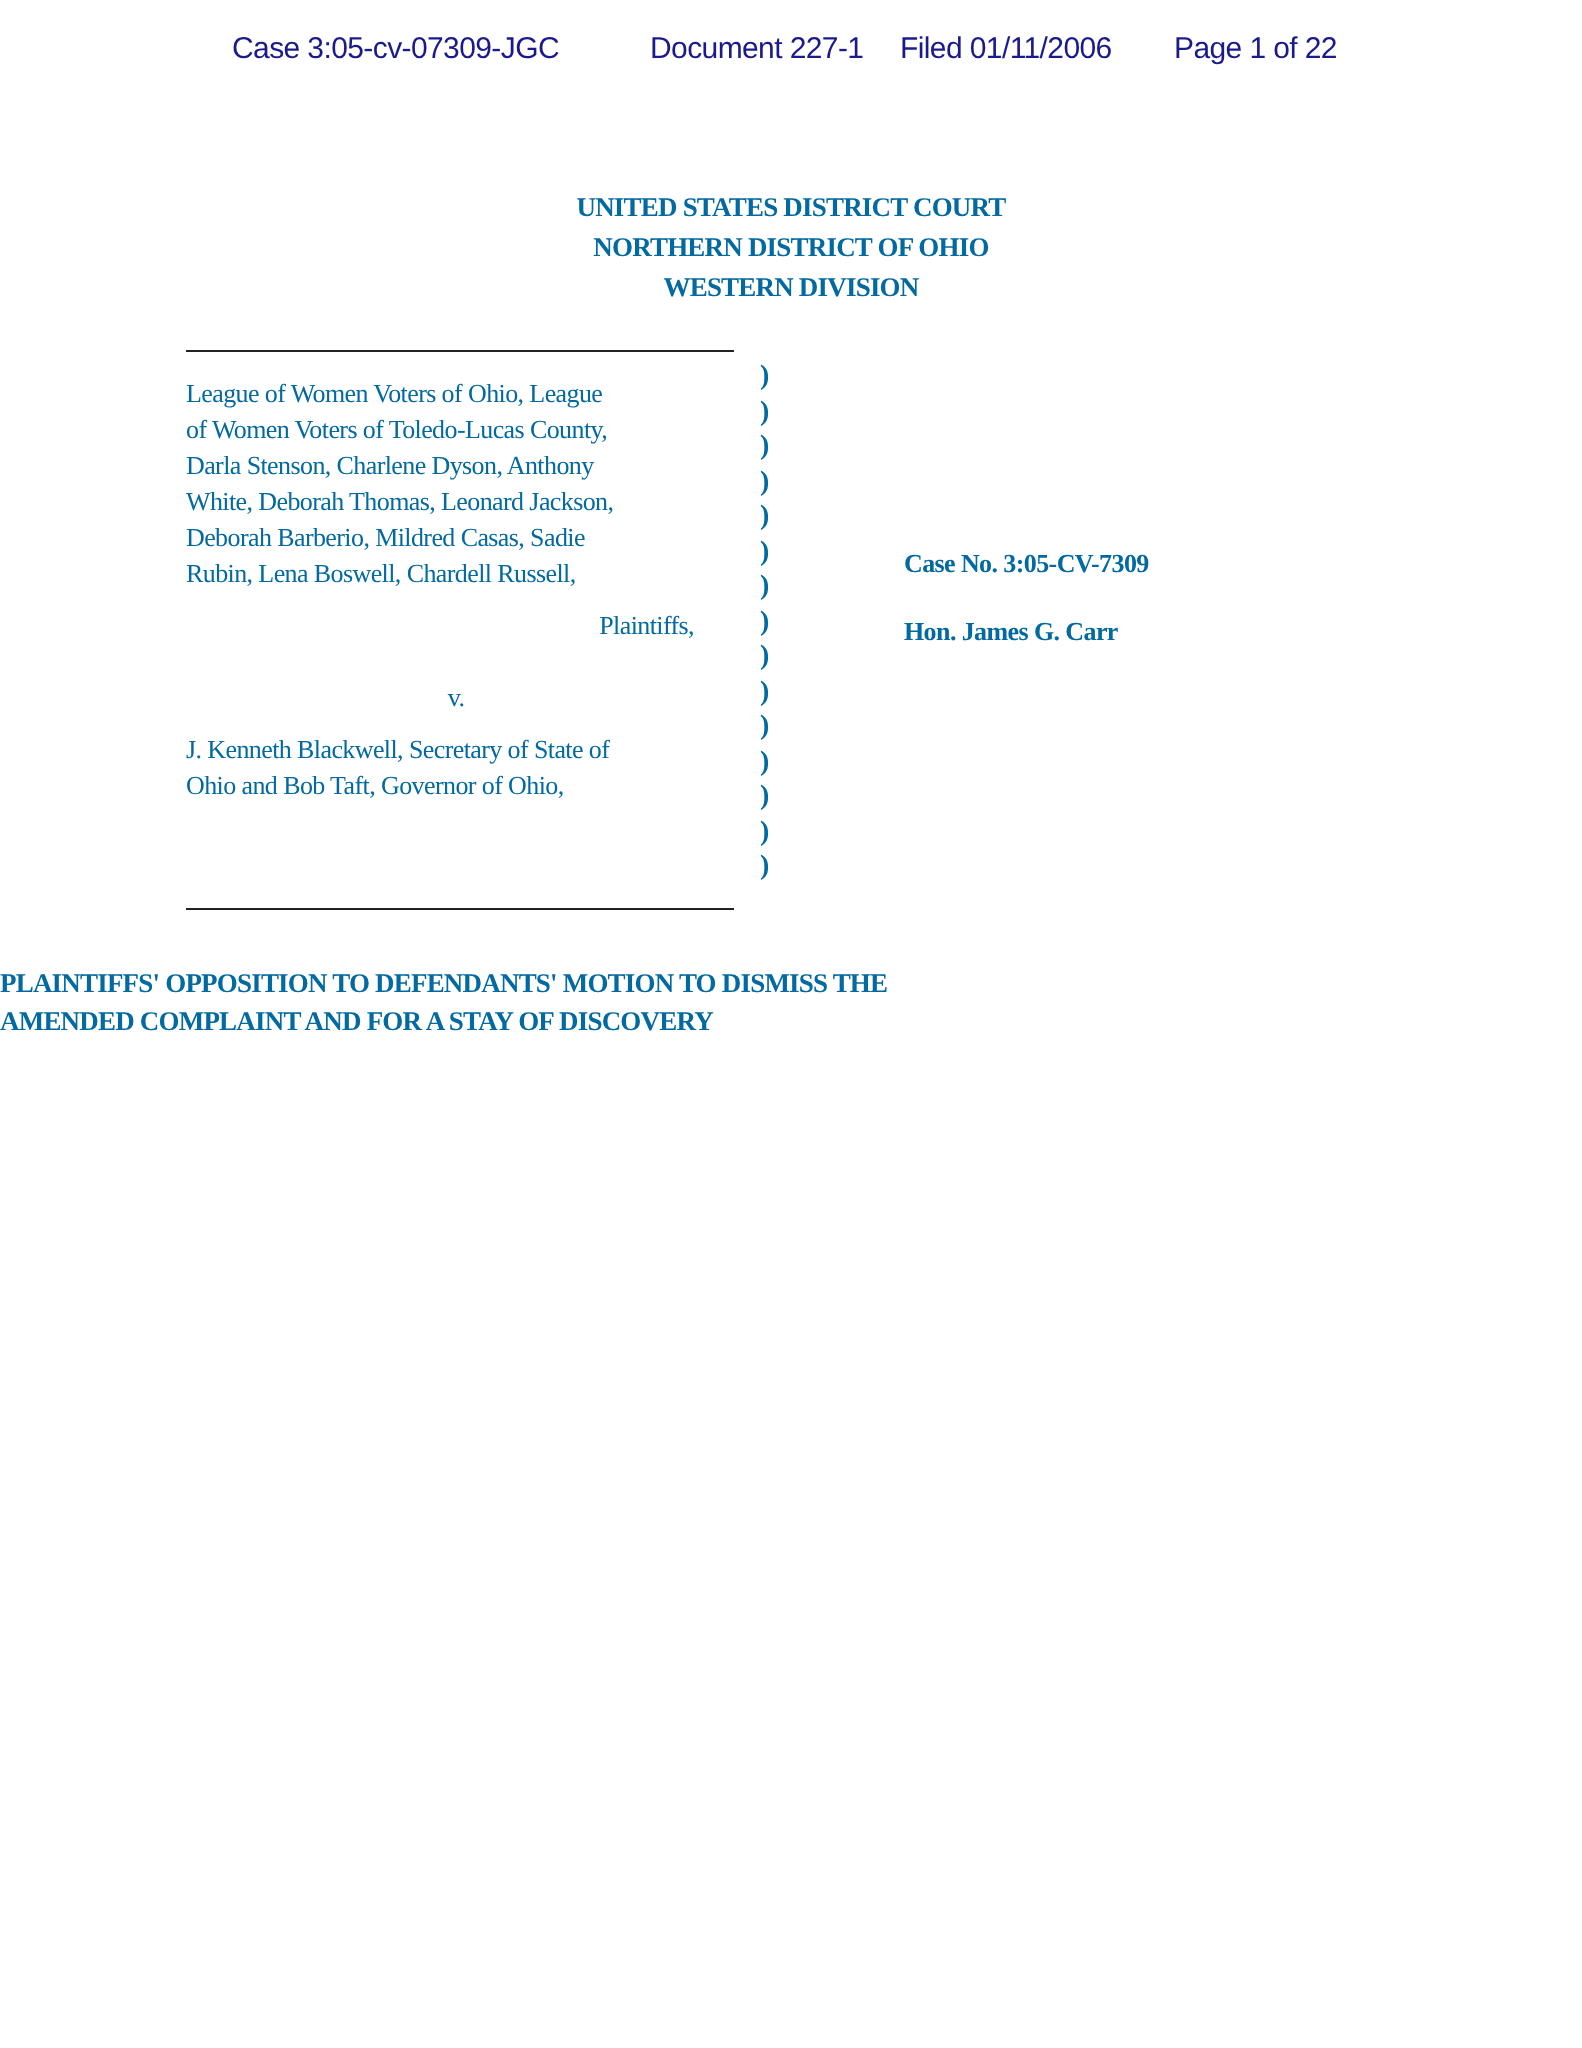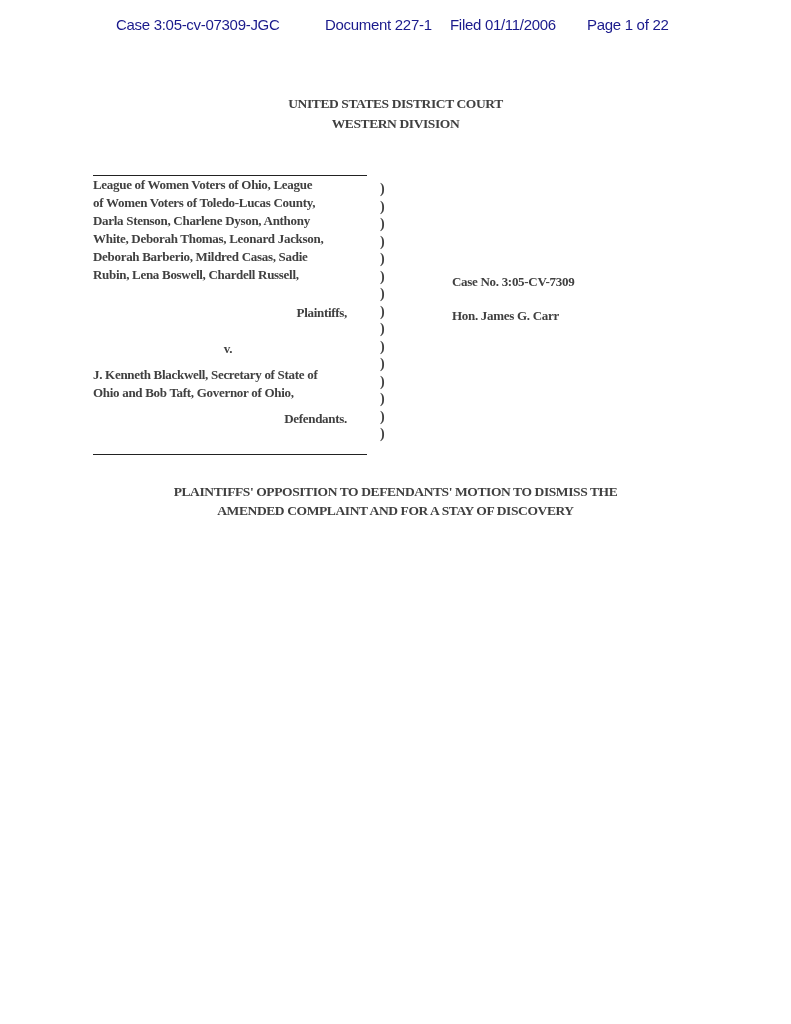--- a/index.html
+++ b/index.html
@@ -4,73 +4,73 @@
   <style>
     html, body { margin: 0; padding: 0; background: #ffffff; }
     body { width: 791px; height: 1024px; position: relative; overflow: hidden; }
     .page { position: absolute; left: 0; top: 0; width: 791px; height: 836px; background: #fff; }
     .ecf-header {
       position: absolute; top: 16px; left: 0; width: 791px;
       font-family: "Liberation Sans", sans-serif; font-size: 15px; color: #1a1a8c;
       letter-spacing: -0.3px;
     }
     .ecf-header span { position: absolute; white-space: nowrap; }
-    .serif { font-family: "Liberation Serif", serif; color: #404040; }
+    .serif { font-family: "Liberation Serif", serif; color: #0369a1; }
     .court {
       position: absolute; top: 94px; left: 0; width: 791px; text-align: center;
       font-size: 13.5px; font-weight: bold; line-height: 20px; letter-spacing: -0.4px;
     }
     .rule { position: absolute; left: 93px; width: 274px; height: 0; border-top: 1.5px solid #222; }
     .parties {
-      position: absolute; left: 93px; top: 176px; width: 280px;
-      font-size: 13px; font-weight: bold; line-height: 18px; letter-spacing: -0.3px;
+      position: absolute; left: 93px; top: 188px; width: 280px;
+      font-size: 13px; font-weight: normal; line-height: 18px; letter-spacing: -0.3px;
     }
     .parties .right { text-align: right; padding-right: 26px; }
     .parties .center { text-align: center; padding-right: 0; }
     .parens { position: absolute; left: 380px; top: 180px; width: 12px;
       font-size: 14px; font-weight: bold; line-height: 17.5px; }
     .case-info { position: absolute; left: 452px; top: 254px;
       font-size: 13px; font-weight: bold; letter-spacing: -0.3px; margin-top: 20px; }
     .case-info div { margin-bottom: 18px; }
     .title {
-      position: absolute; top: 482px; left: 0; width: 791px; text-align: center;
+      position: absolute; top: 482px; left: 0; width: 791px; 
       font-size: 13.5px; font-weight: bold; line-height: 19px; letter-spacing: -0.4px;
     }
   </style>
 </head>
 <body>
 
 <div class="page">
 
   <div class="ecf-header">
     <span style="left:116px">Case 3:05-cv-07309-JGC</span>
     <span style="left:325px">Document 227-1</span>
     <span style="left:450px">Filed 01/11/2006</span>
     <span style="left:587px">Page 1 of 22</span>
   </div>
 
   <div class="court serif">
     <div>UNITED STATES DISTRICT COURT</div>
+    <div>NORTHERN DISTRICT OF OHIO</div>
     <div>WESTERN DIVISION</div>
   </div>
 
   <div class="rule" style="top:175px"></div>
 
   <div class="parties serif">
     <div>League of Women Voters of Ohio, League</div>
     <div>of Women Voters of Toledo-Lucas County,</div>
     <div>Darla Stenson, Charlene Dyson, Anthony</div>
     <div>White, Deborah Thomas, Leonard Jackson,</div>
     <div>Deborah Barberio, Mildred Casas, Sadie</div>
     <div>Rubin, Lena Boswell, Chardell Russell,</div>
-    <div class="right" style="margin-top:20px">Plaintiffs,</div>
+    <div class="right" style="margin-top:8px">Plaintiffs,</div>
     <div class="center" style="margin-top:18px; padding-right:10px">v.</div>
     <div style="margin-top:8px">J. Kenneth Blackwell, Secretary of State of</div>
     <div>Ohio and Bob Taft, Governor of Ohio,</div>
-    <div class="right" style="margin-top:8px">Defendants.</div>
   </div>
 
   <div class="parens serif">
     <div>)</div>
     <div>)</div>
     <div>)</div>
     <div>)</div>
     <div>)</div>
     <div>)</div>
     <div>)</div>

